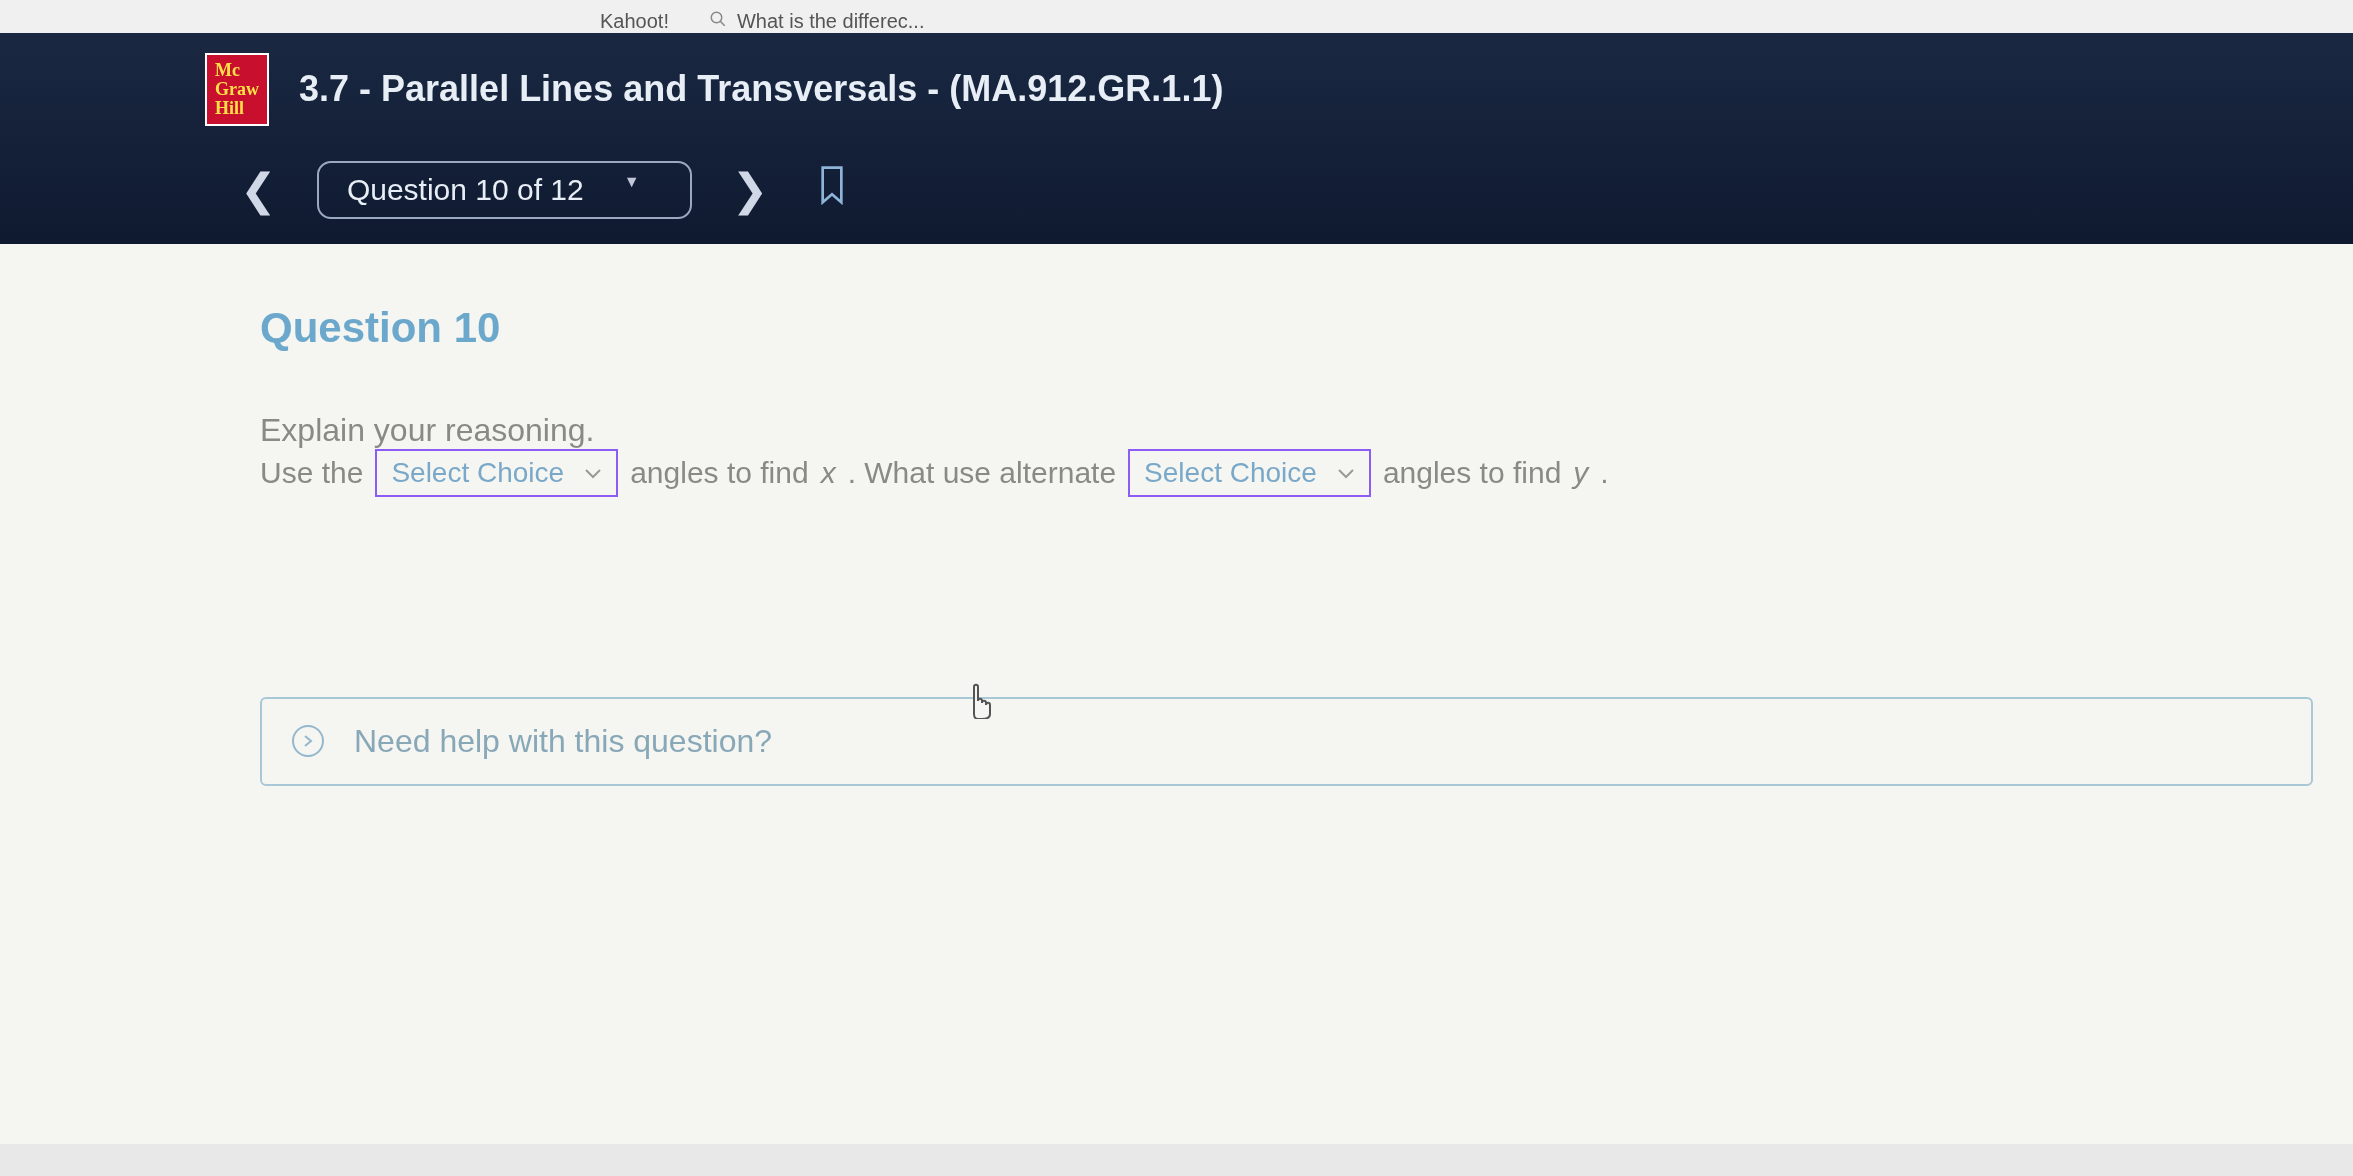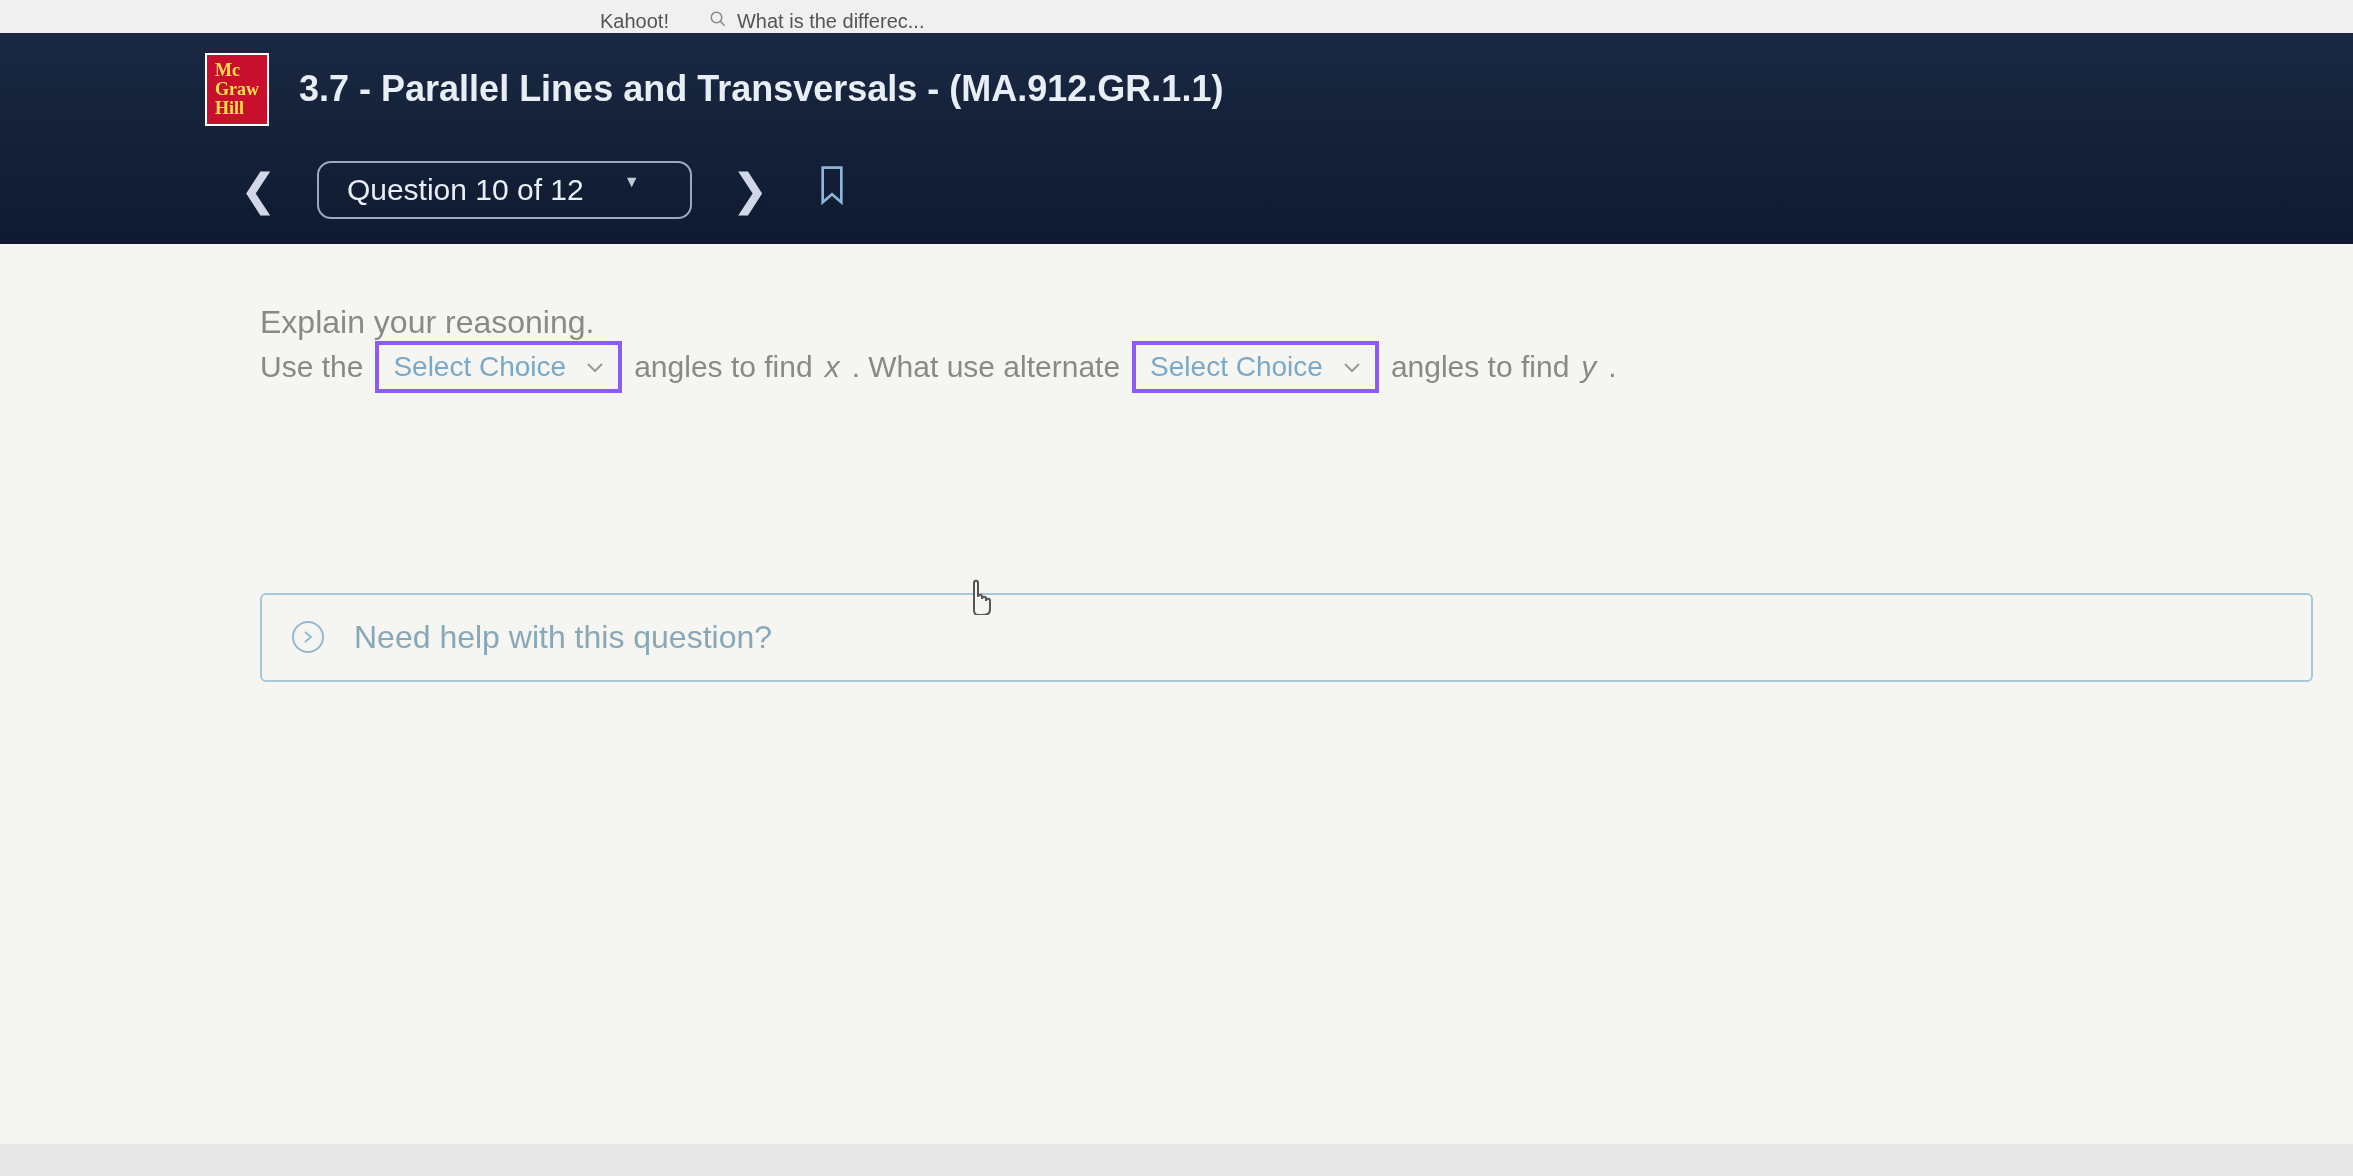--- a/index.html
+++ b/index.html
@@ -120,21 +120,21 @@
     .sentence-row {
       display: flex;
       align-items: center;
       flex-wrap: wrap;
       gap: 12px;
       color: #8a8a85;
       font-size: 30px;
       margin-bottom: 200px;
     }
     .select-box {
-      border: 4px solid #8b5cf6;
+      border: 2px solid #8b5cf6;
       background: #f5f5f2;
       color: #7aa8c8;
       font-size: 28px;
       padding: 6px 14px;
       display: inline-flex;
       align-items: center;
       gap: 20px;
       cursor: pointer;
     }
     .select-caret {
@@ -218,20 +218,21 @@
     </button>
     <button class="bookmark-icon">
       <svg width="32" height="40" viewBox="0 0 24 30" fill="none" stroke="#8fb4d9" stroke-width="2">
         <path d="M5 2 L19 2 L19 28 L12 22 L5 28 Z"></path>
       </svg>
     </button>
   </div>
 </div>
 
 <div class="content-area">
+  <h2 class="question-heading">Question 10</h2>
   <p class="instruction-text">Explain your reasoning.</p>
 
   <div class="sentence-row">
     <span>Use the</span>
     <span class="select-box">
       <span>Select Choice</span>
       <span class="select-caret">
         <svg width="18" height="12" viewBox="0 0 18 12" fill="none" stroke="#9a9a95" stroke-width="2">
             <path d="M2 3 L9 10 L16 3"></path>
           </svg>

